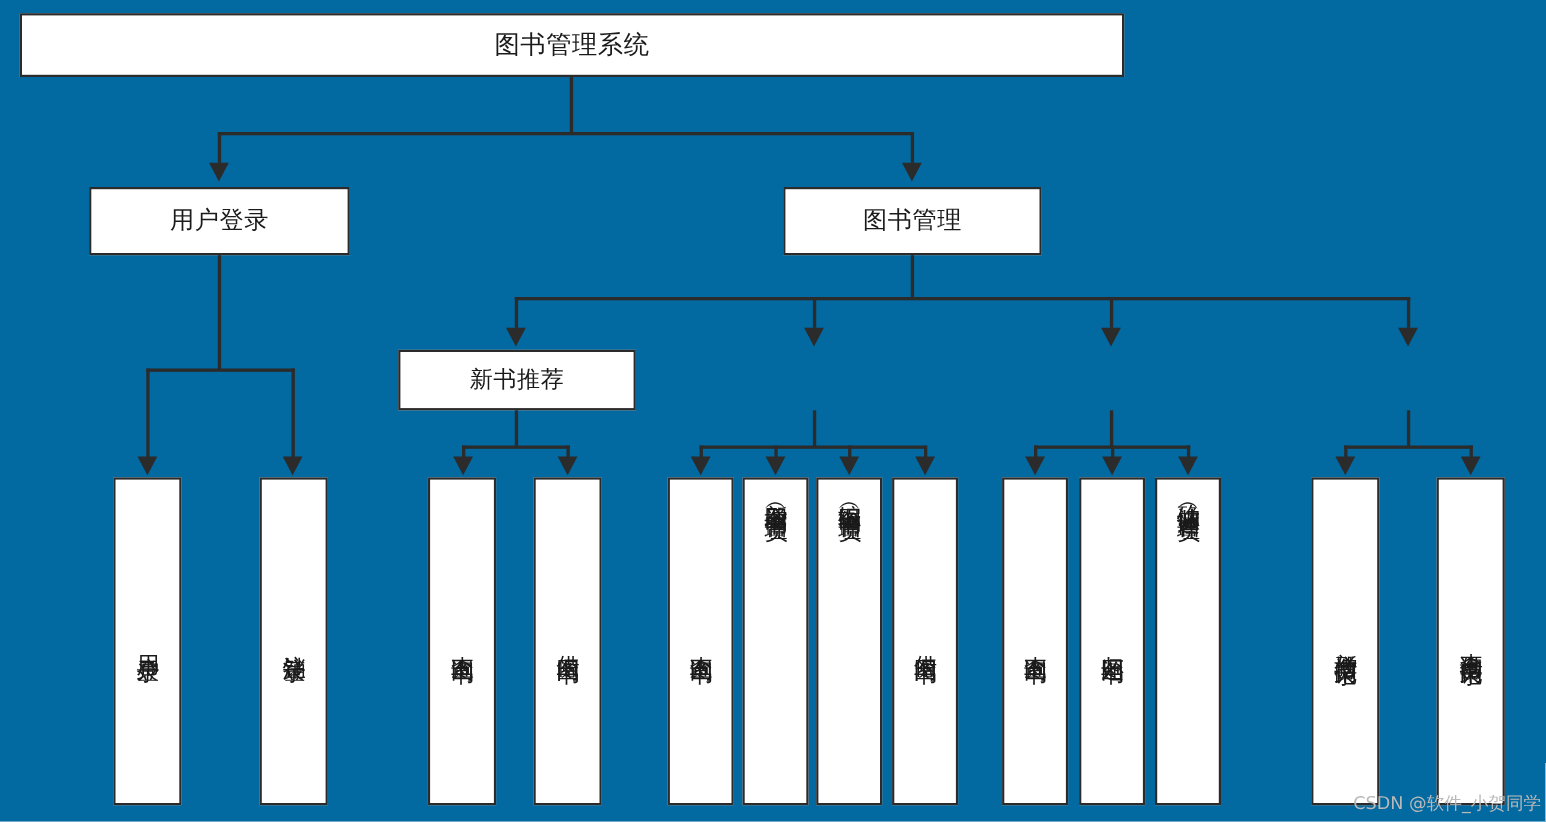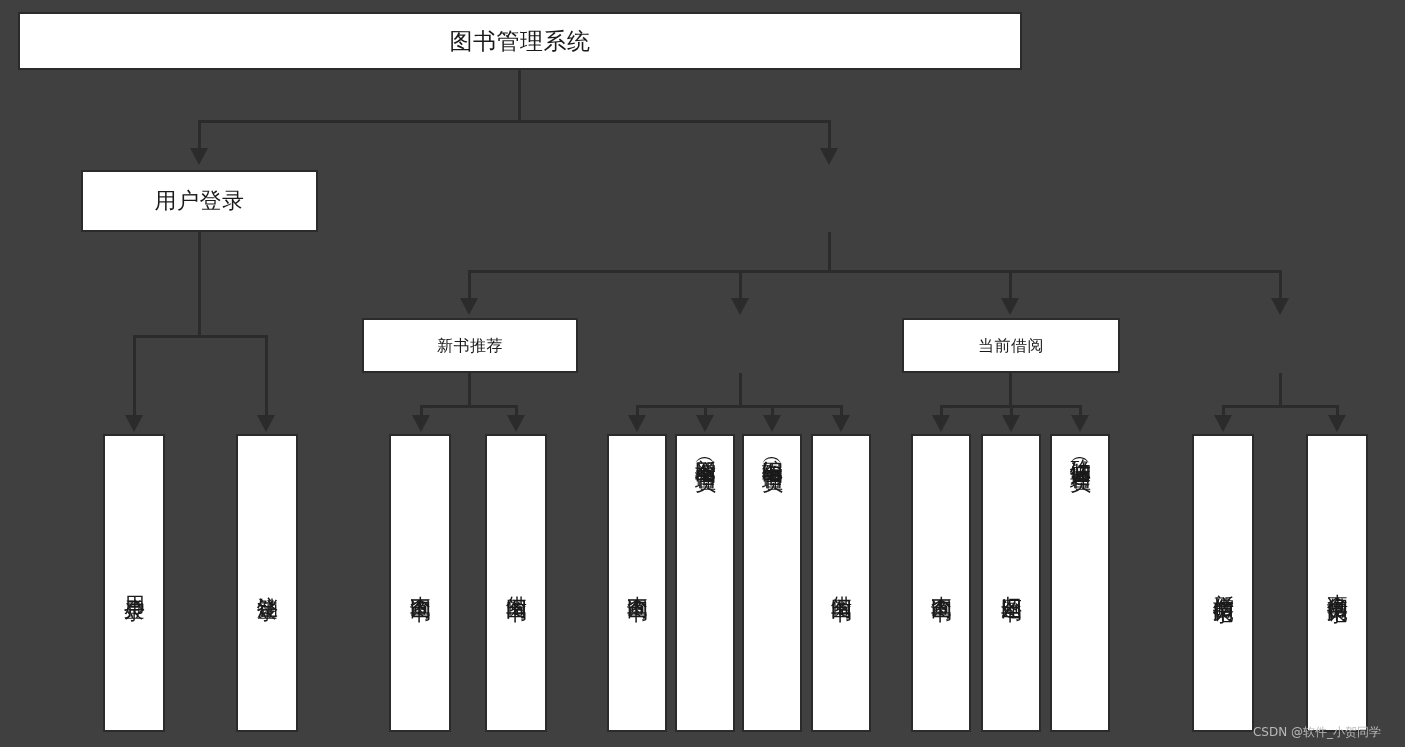--- a/index.html
+++ b/index.html
@@ -9,21 +9,21 @@
     background: #ffffff;
   }
   body {
     font-family: "DejaVu Sans", "Liberation Sans", sans-serif;
     color: #000000;
   }
   #canvas {
     position: relative;
     width: 1405px;
     height: 747px;
-    background: #404040;
+    background: #0369a1;
     overflow: hidden;
   }
   
   .node {
     position: absolute;
     box-sizing: border-box;
     background: #ffffff;
     border: 2px solid #2b2b2b;
     display: flex;
     align-items: center;
@@ -31,21 +31,21 @@
     text-align: center;
   }
   .node .label {
     display: block;
     line-height: 1.25;
     color: #1a1a1a;
     letter-spacing: 0.5px;
   }
   .node.root .label  { font-size: 23px; }
   .node.lvl2 .label  { font-size: 22px; }
-  .node.lvl3 .label  { font-size: 16px; }
+  .node.lvl3 .label  { font-size: 21px; }
 
   
   .node.leaf {
     align-items: flex-start;
     justify-content: center;
     padding-top: 0;
   }
   .node.leaf .label {
     writing-mode: vertical-rl;
     text-orientation: upright;
@@ -72,23 +72,23 @@
     position: absolute;
     width: 0;
     height: 0;
     border-left: 9px solid transparent;
     border-right: 9px solid transparent;
     border-top: 17px solid #2b2b2b;
   }
   
   #watermark {
     position: absolute;
-    right: 24px;
+    right: 4px;
     bottom: 6px;
-    font-size: 12px;
+    font-size: 16px;
     color: #b9b9b9;
     font-family: "DejaVu Sans", "Liberation Sans", sans-serif;
     white-space: nowrap;
     pointer-events: none;
   }
 </style>
 </head>
 <body>
 
 <div id="canvas">
@@ -100,20 +100,23 @@
   <div class="vline" style="left:518px; top:70px; height:52px;"></div>
   <div class="hline" style="left:198px; top:120px; width:632px;"></div>
   <div class="vline" style="left:198px; top:120px; height:28px;"></div>
   <div class="arrow" style="left:190px; top:148px;"></div>
   <div class="vline" style="left:828px; top:120px; height:28px;"></div>
   <div class="arrow" style="left:820px; top:148px;"></div>
 
   <div class="node lvl2" style="left:81px; top:170px; width:237px; height:62px;">
     <span class="label">用户登录</span>
   </div>
+  <div class="node lvl2" style="left:712px; top:170px; width:235px; height:62px;">
+    <span class="label">图书管理</span>
+  </div>
 
   <div class="vline" style="left:198px; top:232px; height:105px;"></div>
   <div class="hline" style="left:133px; top:335px; width:135px;"></div>
   <div class="vline" style="left:133px; top:335px; height:82px;"></div>
   <div class="arrow" style="left:125px; top:415px;"></div>
   <div class="vline" style="left:265px; top:335px; height:82px;"></div>
   <div class="arrow" style="left:257px; top:415px;"></div>
 
   <div class="vline" style="left:828px; top:232px; height:40px;"></div>
   <div class="hline" style="left:468px; top:270px; width:814px;"></div>
@@ -125,23 +128,20 @@
   <div class="arrow" style="left:731px; top:298px;"></div>
 
   <div class="vline" style="left:1009px; top:270px; height:28px;"></div>
   <div class="arrow" style="left:1001px; top:298px;"></div>
 
   <div class="vline" style="left:1279px; top:270px; height:28px;"></div>
   <div class="arrow" style="left:1271px; top:298px;"></div>
 
   <div class="node lvl3" style="left:362px; top:318px; width:216px; height:55px;">
     <span class="label">新书推荐</span>
-  </div>
-  <div class="node lvl3" style="left:902px; top:318px; width:218px; height:55px;">
-    <span class="label">当前借阅</span>
   </div>
 
   <div class="vline" style="left:468px; top:373px; height:34px;"></div>
   <div class="hline" style="left:420px; top:405px; width:98px;"></div>
   <div class="vline" style="left:420px; top:405px; height:12px;"></div>
   <div class="arrow" style="left:412px; top:415px;"></div>
   <div class="vline" style="left:515px; top:405px; height:12px;"></div>
   <div class="arrow" style="left:507px; top:415px;"></div>
 
   <div class="vline" style="left:739px; top:373px; height:34px;"></div>

